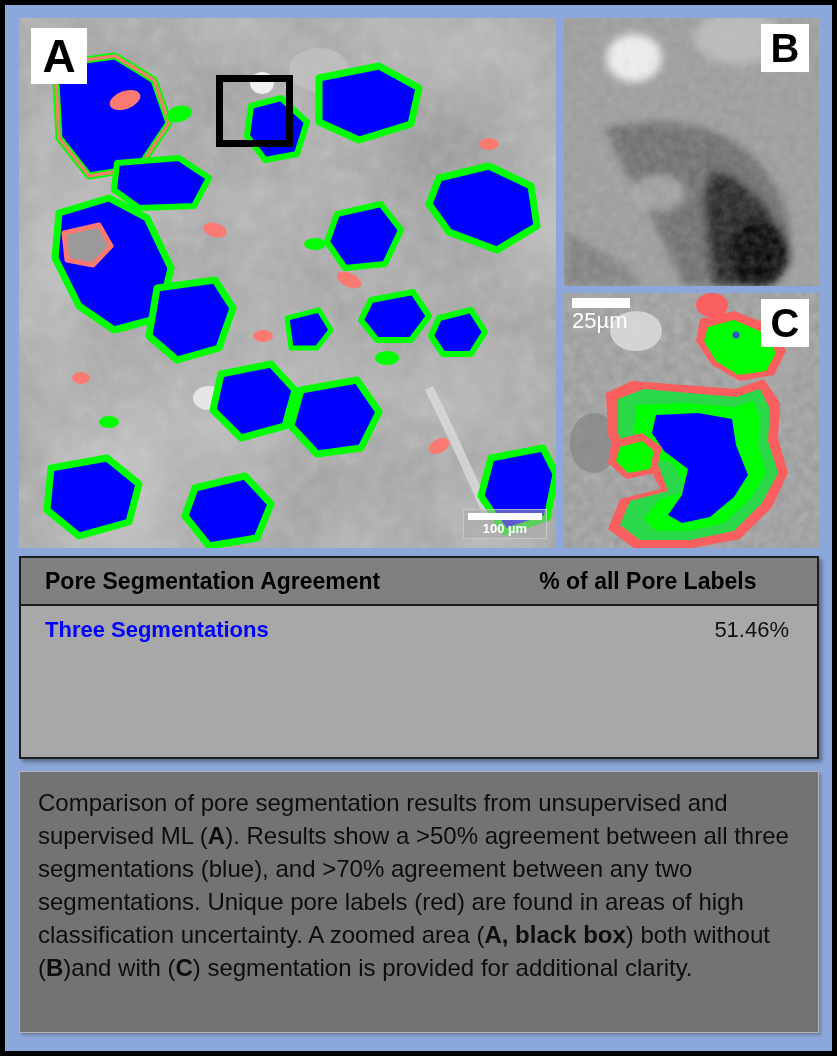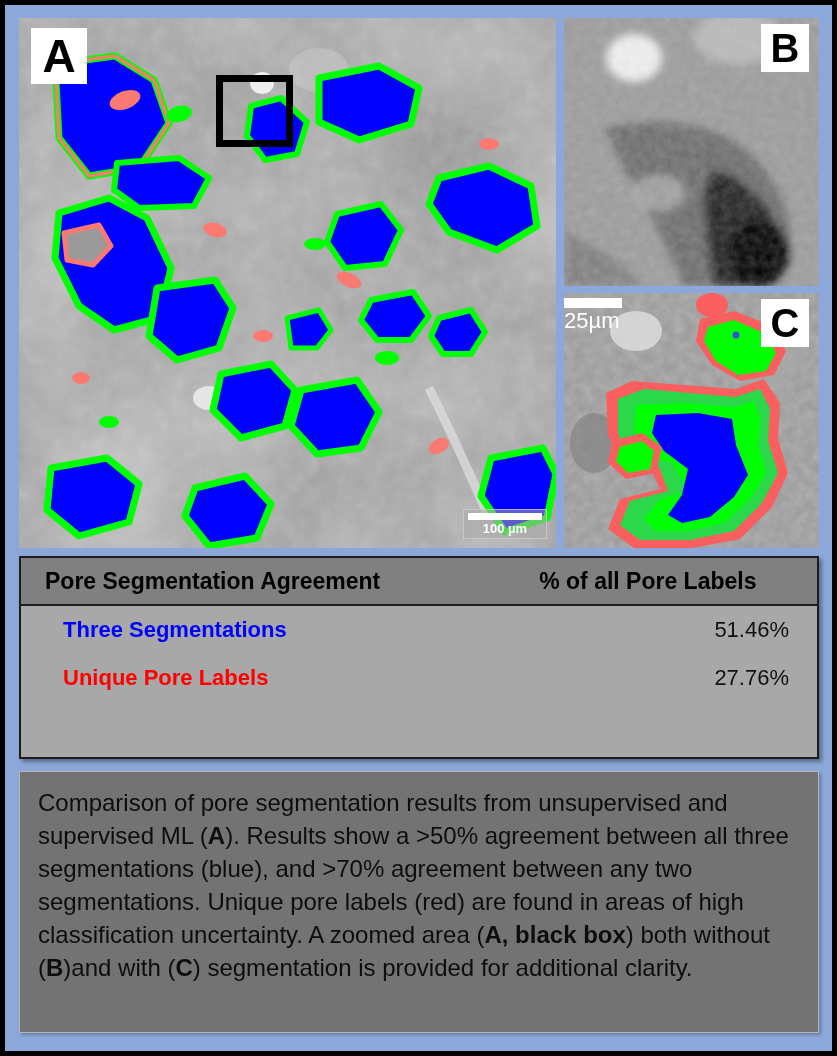--- a/index.html
+++ b/index.html
@@ -112,21 +112,21 @@
     color: #ffffff;
     font-size: 13px;
     font-weight: bold;
     text-align: center;
     line-height: 14px;
     font-family: "Liberation Sans", sans-serif;
   }
 
   #scalebar-c {
     position: absolute;
-    left: 0;
+    left: 8px;
     top: 5px;
     z-index: 40;
   }
   #scalebar-c .bar {
     width: 58px;
     height: 10px;
     background: #ffffff;
     margin-bottom: 1px;
   }
   #scalebar-c .bar-label {
@@ -193,21 +193,21 @@
     padding-right: 28px;
   }
   .seg-table td {
     font-size: 22px;
     padding: 11px 0 11px 0;
     background: #a8a8a8;
     font-family: "Liberation Sans", sans-serif;
   }
   .seg-table td.cell-label {
     text-align: left;
-    padding-left: 42px;
+    padding-left: 24px;
     font-weight: bold;
     margin-top: 8px;
   }
   .seg-table td.cell-value {
     text-align: right;
     padding-right: 28px;
     color: #111111;
     font-weight: normal;
   }
 
@@ -431,24 +431,20 @@
         <tr>
           <th class="col-agreement">Pore Segmentation  Agreement</th>
           <th class="col-percent">% of all Pore Labels</th>
         </tr>
       </thead>
       <tbody>
         <tr>
           <td class="cell-label" style="color:#0000ff">Three Segmentations</td>
           <td class="cell-value">51.46%</td>
         </tr>
-        <tr>
-          <td class="cell-label" style="color:#ff0000">Unique Pore Labels</td>
-          <td class="cell-value">27.76%</td>
-        </tr>
       </tbody>
     </table>
   </div>
 
   <div class="caption-block">
     <div class="caption-text">
       <span>Comparison of pore segmentation results from unsupervised and supervised ML (</span><b>A</b><span>).  Results show a &gt;50% agreement between all three segmentations (blue), and &gt;70% agreement between any two segmentations. Unique pore labels (red) are found in areas of high classification uncertainty. A zoomed area (</span><b>A, black box</b><span>) both without (</span><b>B</b><span>)and with (</span><b>C</b><span>) segmentation is provided for additional clarity.</span>
     </div>
   </div>
 

